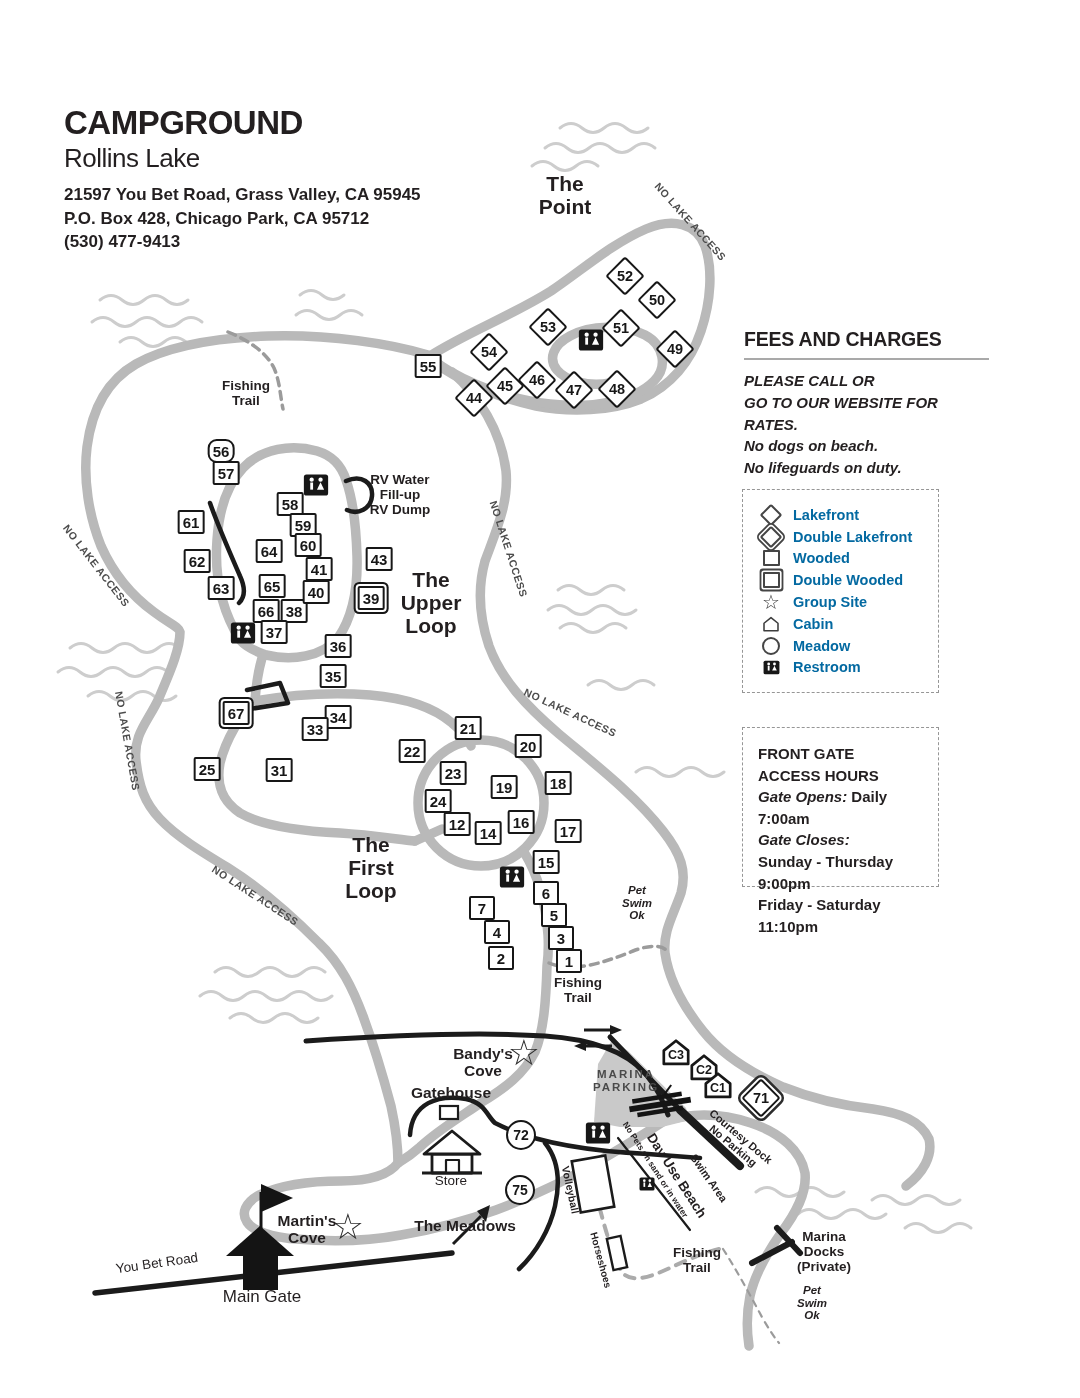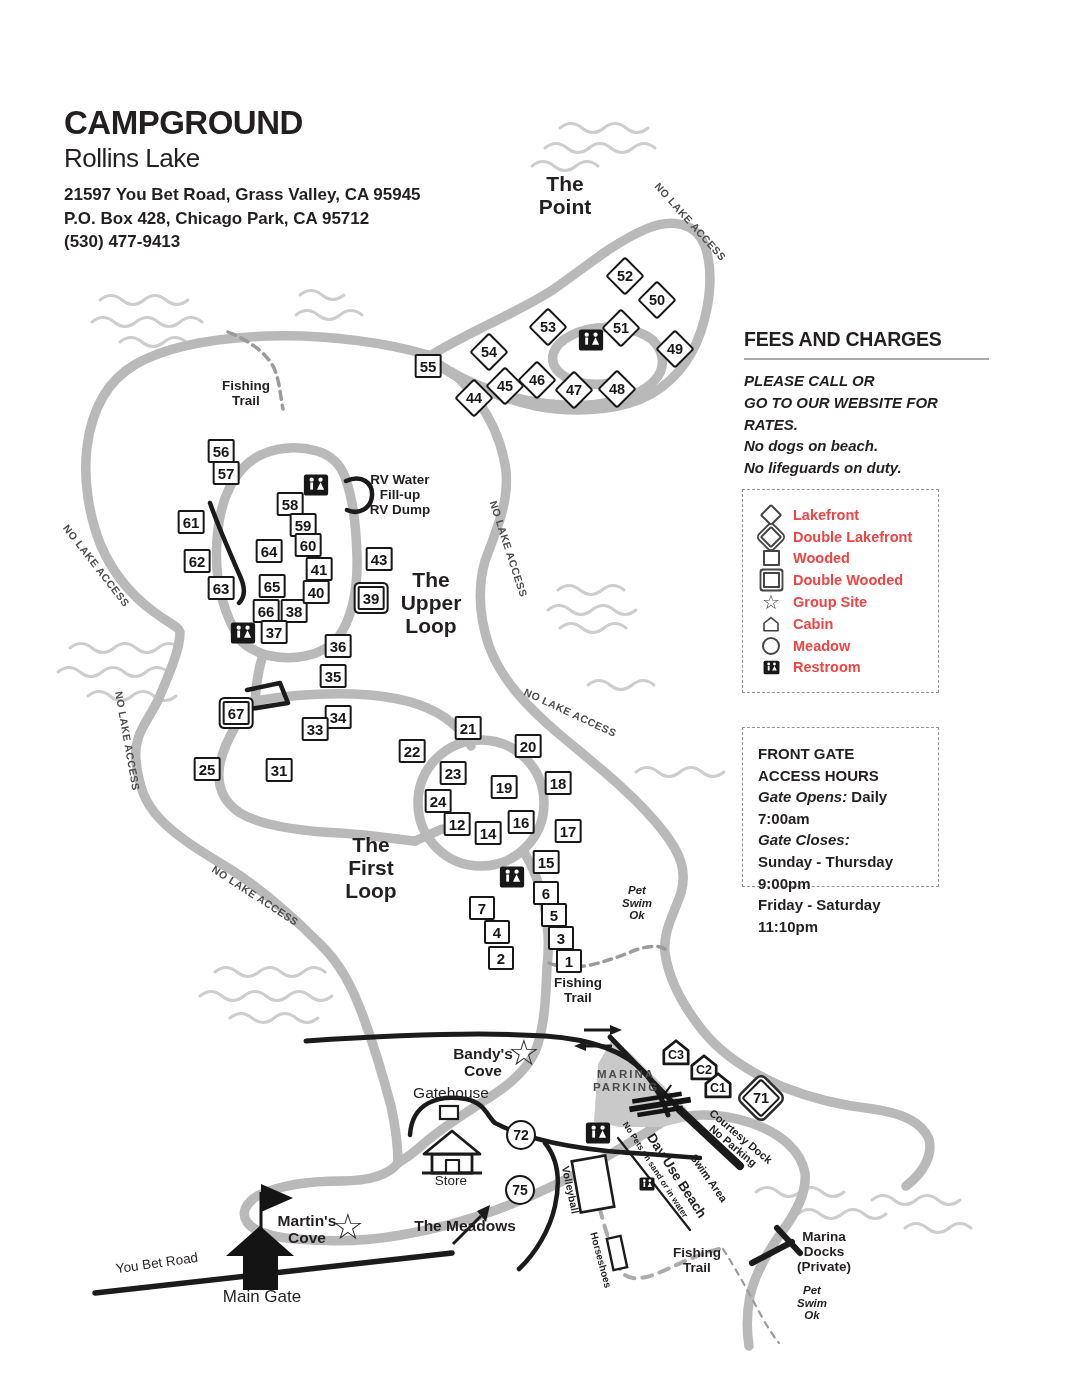--- a/index.html
+++ b/index.html
@@ -20,21 +20,21 @@
     border:1.6px dashed #969696;box-sizing:border-box;padding:14px 0 0 15px;background:#fff;}
   .lrow{display:flex;align-items:center;height:21.8px;gap:9px;}
   .sym{width:26px;display:inline-flex;justify-content:center;align-items:center;}
   .ds{width:12px;height:12px;border:2.2px solid #454545;transform:rotate(45deg);border-radius:2px;display:block;background:#fff;}
   .sq1{width:13px;height:12px;border:2.2px solid #454545;border-radius:1px;display:block;background:#fff;}
   .ci{width:14px;height:14px;border:2.2px solid #454545;border-radius:50%;display:block;background:#fff;}
   .dd{box-shadow:0 0 0 1.6px #fff,0 0 0 3.4px #454545;}
   .st{font-size:20px;color:#3c3c3c;line-height:1;}
   .cb svg{width:18px;height:16px;display:block;}
   .rr svg{width:17px;height:15px;display:block;}
-  .llab{font-size:14.5px;font-weight:700;color:#ef4444;}
+  .llab{font-size:14.5px;font-weight:700;color:#0369a1;}
   
   #gate-box{position:absolute;left:742px;top:727px;width:197px;height:160px;
     border:1.6px dashed #969696;box-sizing:border-box;padding:15px 0 0 15px;background:#fff;}
   .gl{font-size:15px;font-weight:700;line-height:1.44;}
   .bi{font-style:italic;font-weight:700;}
   
   #basemap{position:absolute;left:0;top:0;}
   #markers{position:absolute;inset:0;}
   .site{position:absolute;transform:translate(-50%,-50%);display:flex;align-items:center;
         justify-content:center;color:#171717;font-weight:700;}
@@ -210,21 +210,21 @@
         <b>46</b>
       </div>
       <div class="site t-lakefront" style="left: 574px; top: 390px;">
         <i class="dia"></i>
         <b>47</b>
       </div>
       <div class="site t-lakefront" style="left: 617px; top: 389px;">
         <i class="dia"></i>
         <b>48</b>
       </div>
-      <div class="site t-wooded" style="left: 221px; top: 451px;">
+      <div class="site t-wooded" style="left: 221px; top: 451px; border-radius: 9px;">
         <b>56</b>
       </div>
       <div class="site t-wooded" style="left: 226px; top: 473px;">
         <b>57</b>
       </div>
       <div class="site t-wooded" style="left: 290px; top: 504px;">
         <b>58</b>
       </div>
       <div class="site t-wooded" style="left: 303px; top: 525px;">
         <b>59</b>
@@ -440,21 +440,21 @@
       <div class="maplabel" style="left: 431px; top: 603px; font-size: 21px; font-weight: 700; transform: translate(-50%, -50%) rotate(0deg);">The
 Upper
 Loop</div>
       <div class="maplabel" style="left: 371px; top: 868px; font-size: 21px; font-weight: 700; transform: translate(-50%, -50%) rotate(0deg);">The
 First
 Loop</div>
       <div class="maplabel" style="left: 578px; top: 991px; font-size: 13.5px; font-weight: 700; transform: translate(-50%, -50%) rotate(0deg);">Fishing
 Trail</div>
       <div class="maplabel" style="left: 483px; top: 1062px; font-size: 15.5px; font-weight: 700; transform: translate(-50%, -50%) rotate(0deg);">Bandy's
 Cove</div>
-      <div class="maplabel" style="left: 451px; top: 1093px; font-size: 15.5px; font-weight: 400; transform: translate(-50%, -50%) rotate(0deg);">Gatehouse</div>
+      <div class="maplabel" style="left: 451px; top: 1093px; font-size: 15.5px; font-weight: 700; transform: translate(-50%, -50%) rotate(0deg);">Gatehouse</div>
       <div class="maplabel" style="left: 451px; top: 1181px; font-size: 13.5px; transform: translate(-50%, -50%) rotate(0deg);">Store</div>
       <div class="maplabel" style="left: 465px; top: 1226px; font-size: 15.5px; font-weight: 700; transform: translate(-50%, -50%) rotate(0deg);">The Meadows</div>
       <div class="maplabel" style="left: 307px; top: 1229px; font-size: 15.5px; font-weight: 700; transform: translate(-50%, -50%) rotate(0deg);">Martin's
 Cove</div>
       <div class="maplabel" style="left: 262px; top: 1297px; font-size: 17px; transform: translate(-50%, -50%) rotate(0deg);">Main Gate</div>
       <div class="maplabel" style="left: 157px; top: 1264px; font-size: 13.5px; transform: translate(-50%, -50%) rotate(-8deg);">You Bet Road</div>
       <div class="maplabel" style="left: 626px; top: 1081px; font-size: 11.5px; font-weight: 700; color: rgb(74, 74, 74); letter-spacing: 2px; transform: translate(-50%, -50%) rotate(0deg);">MARINA
 PARKING</div>
       <div class="maplabel" style="left: 737px; top: 1141px; font-size: 11px; font-weight: 700; transform: translate(-50%, -50%) rotate(40deg);">Courtesy Dock
 No Parking</div>

